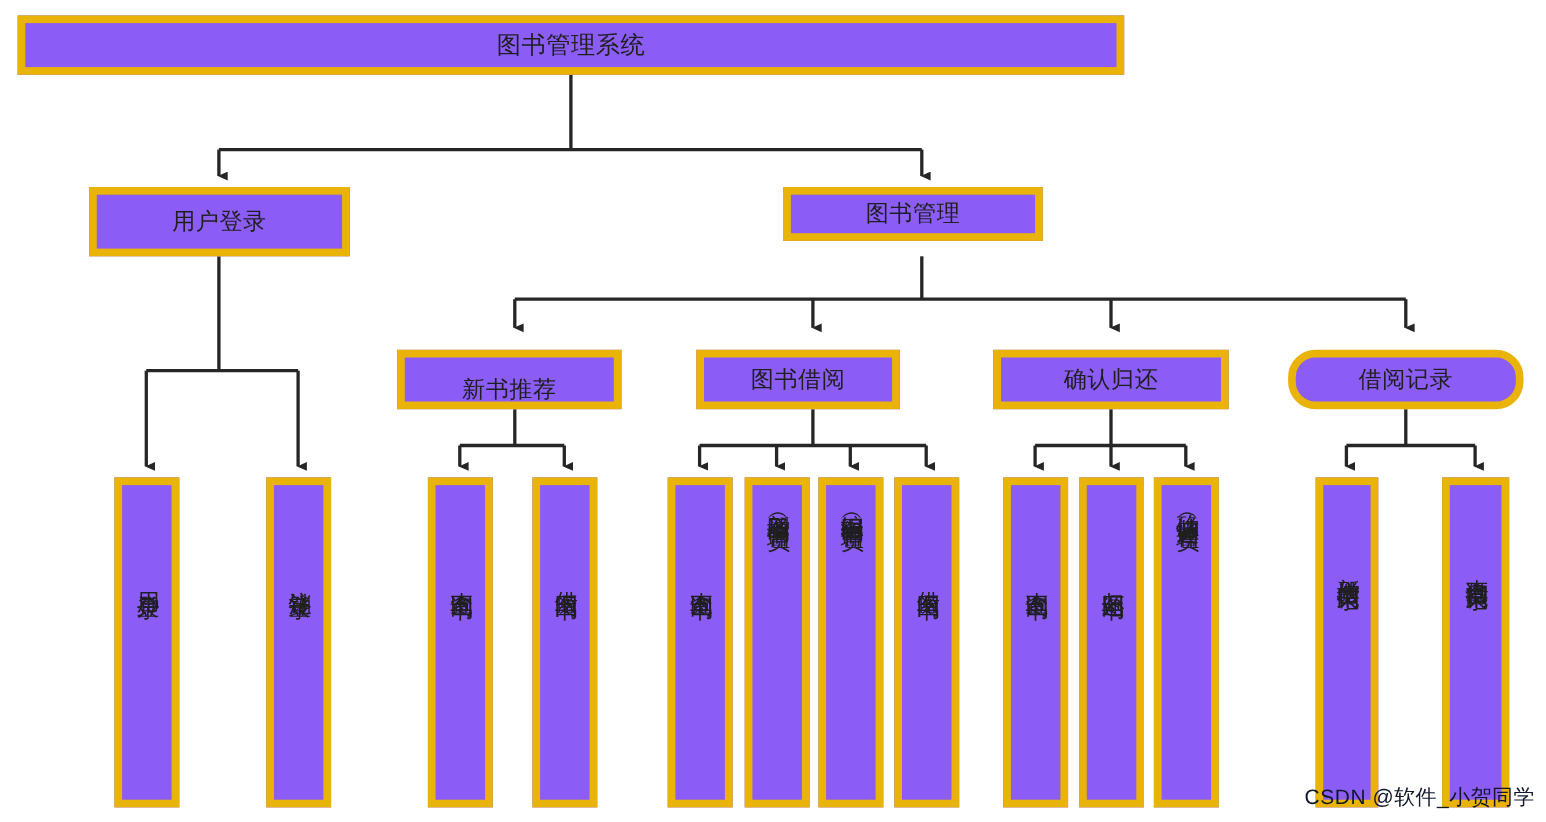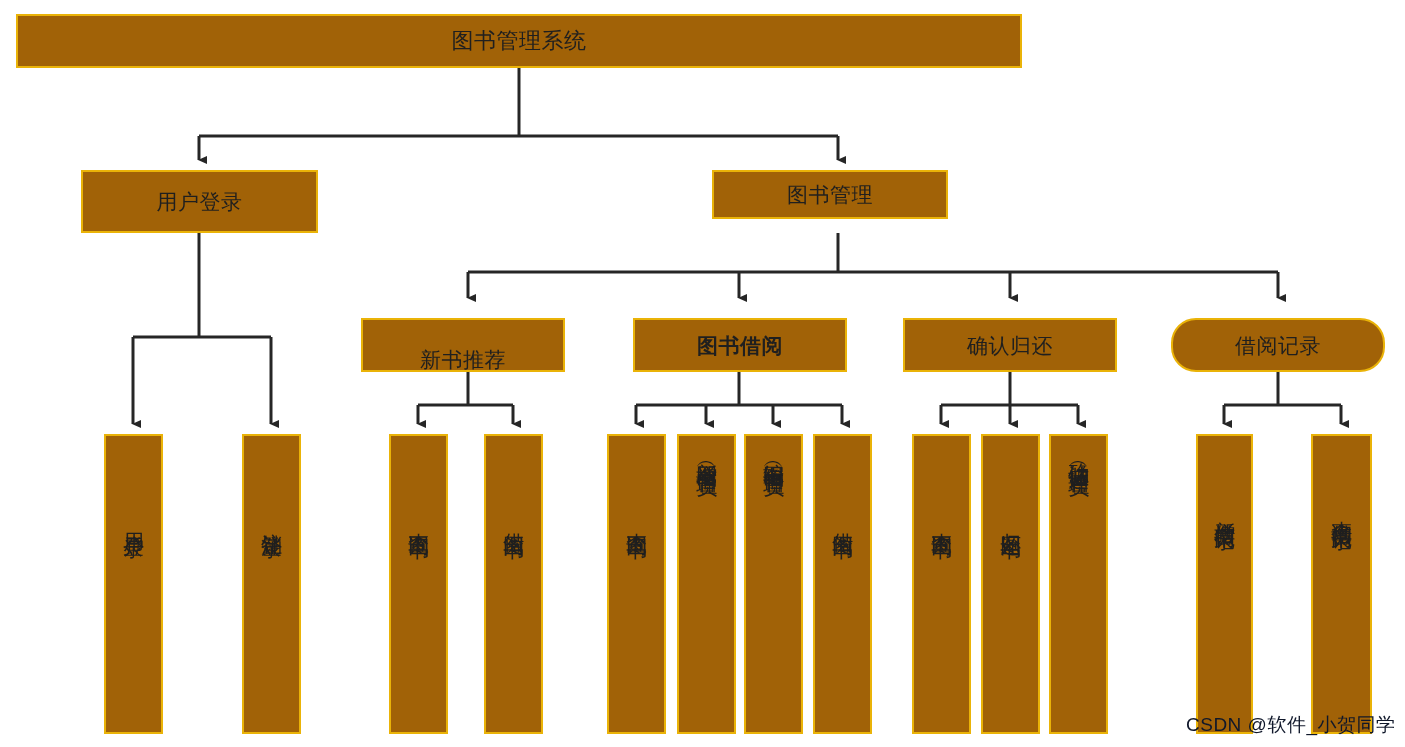--- a/index.html
+++ b/index.html
@@ -21,22 +21,22 @@
     position: absolute;
     left: 0;
     top: 0;
     width: 1405px;
     height: 747px;
     pointer-events: none;
   }
   .node {
     position: absolute;
     box-sizing: border-box;
-    border: 2px solid #eab308;
-    background: #a16207;
+    border: 7px solid #eab308;
+    background: #8b5cf6;
     display: flex;
     align-items: center;
     justify-content: center;
     color: #1f1f1f;
   }
   .node .label {
     display: block;
     text-align: center;
     line-height: 1.0;
     white-space: nowrap;
@@ -141,21 +141,21 @@
   <div class="node horiz" style="left:81px; top:170px; width:237px; height:63px;">
     <span class="label">用户登录</span>
   </div>
   <div class="node horiz" style="left:712px; top:170px; width:236px; height:49px;">
     <span class="label">图书管理</span>
   </div>
 
   <div class="node horiz" style="left:361px; top:318px; width:204px; height:54px;align-items:flex-end;">
     <span class="label">新书推荐</span>
   </div>
-  <div class="node horiz" style="left:633px; top:318px; width:214px; height:54px;font-weight:bold;">
+  <div class="node horiz" style="left:633px; top:318px; width:185px; height:54px;">
     <span class="label">图书借阅</span>
   </div>
   <div class="node horiz" style="left:903px; top:318px; width:214px; height:54px;">
     <span class="label">确认归还</span>
   </div>
   <div class="node horiz" style="left:1171px; top:318px; width:214px; height:54px;border-radius:25px;">
     <span class="label">借阅记录</span>
   </div>
 
   <div class="node vert mid" style="left:104px; top:434px; width:59px; height:300px;">

